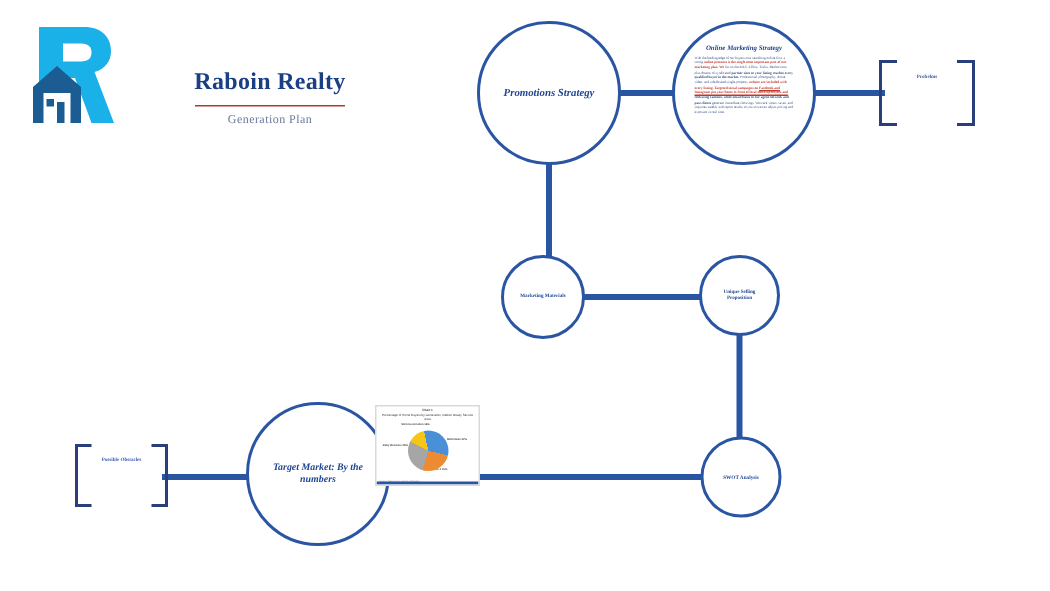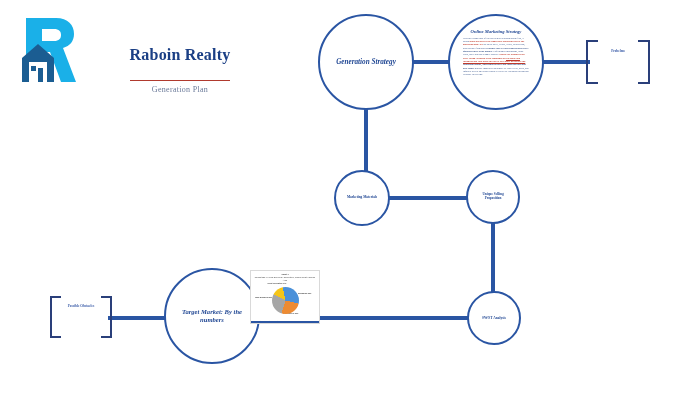--- a/index.html
+++ b/index.html
@@ -15,21 +15,21 @@
   
   .logo-wrap{position:absolute;left:16px;top:14px;width:72px;height:72px;}
   .logo-wrap svg{display:block;}
 
   .brand{position:absolute;left:90px;top:46px;width:180px;text-align:center;}
   .brand-title{
     font-family:"Liberation Serif", serif;
     font-size:16px;font-weight:bold;color:#1b3f85;
     letter-spacing:.2px;line-height:1.05;
     border-bottom:1.4px solid #b03a2e;
-    display:inline-block;padding-bottom:16px;
+    display:inline-block;padding-bottom:6px;
   }
   .brand-sub{
     font-family:"Liberation Serif", serif;
     font-size:8px;color:#6b7a99;margin-top:4px;letter-spacing:.3px;
   }
 
   
   .conn{position:absolute;background:#2a55a3;}
 
   
@@ -146,21 +146,21 @@
 
   <div class="conn" style="left:388px;top:196px;width:80px;height:3.6px;"></div>
 
   <div class="conn" style="left:491px;top:222px;width:3.6px;height:71px;"></div>
 
   <div class="conn" style="left:258px;top:316px;width:212px;height:3.6px;"></div>
 
   <div class="conn" style="left:108px;top:316px;width:58px;height:3.6px;"></div>
 
   <div class="circle c-promotions">
-    <div class="ctitle">Generation Strategy</div>
+    <div class="ctitle">Promotions Strategy</div>
   </div>
 
   <div class="circle c-online">
     <div class="ctitle">Online Marketing Strategy</div>
     <div class="cbody">
       <span>With the leading edge of our buyers now searching online first, a strong</span>
       <span class="hl">online presence is the single most important part of our marketing plan. We</span>
       <span>list on the MLS, Zillow, Trulia, Realtor.com, plus dozens of syndicated</span>
       <span class="em">partner sites so your listing reaches every qualified buyer in the market.</span>
       <span>Professional photography, drone video, and a dedicated single-property</span>

